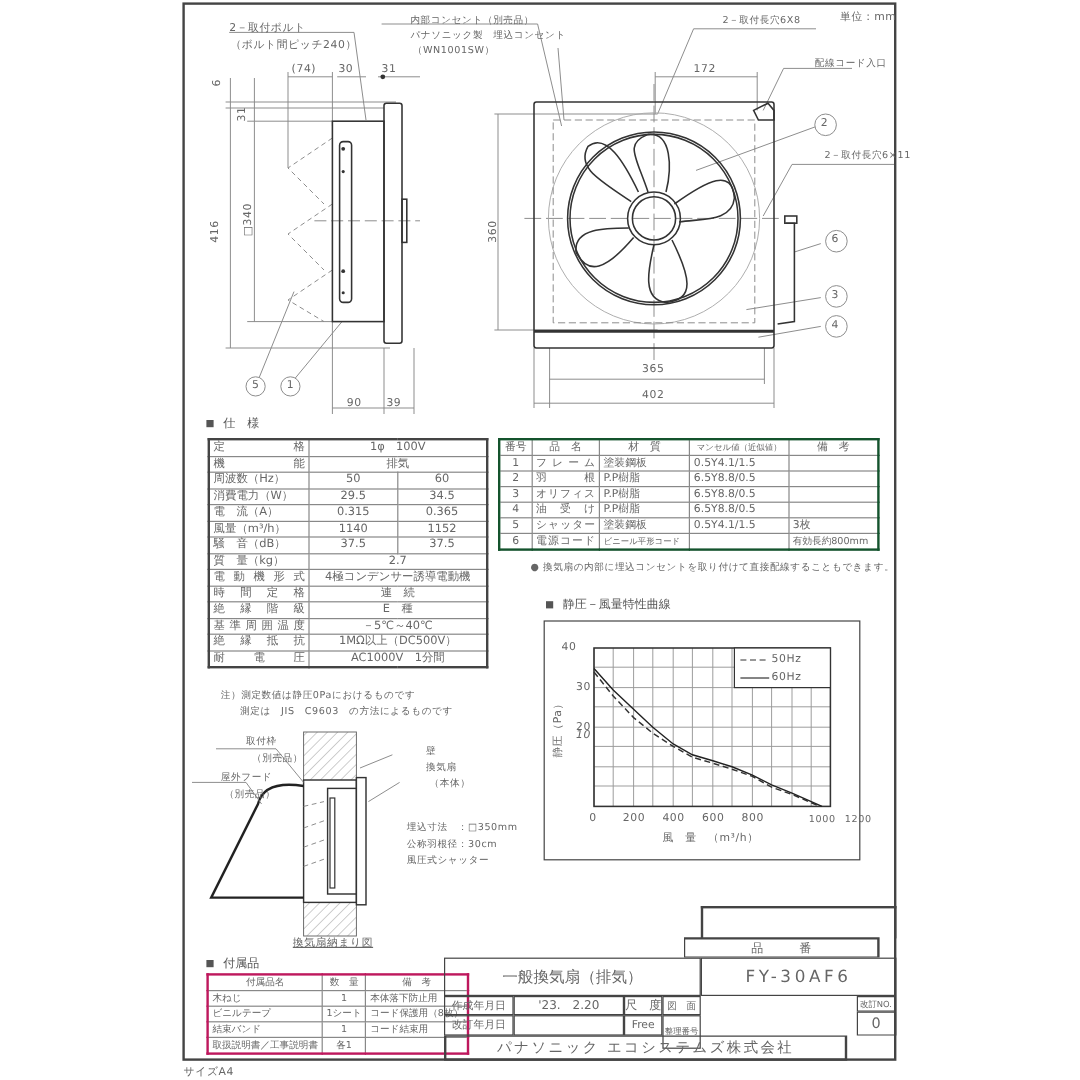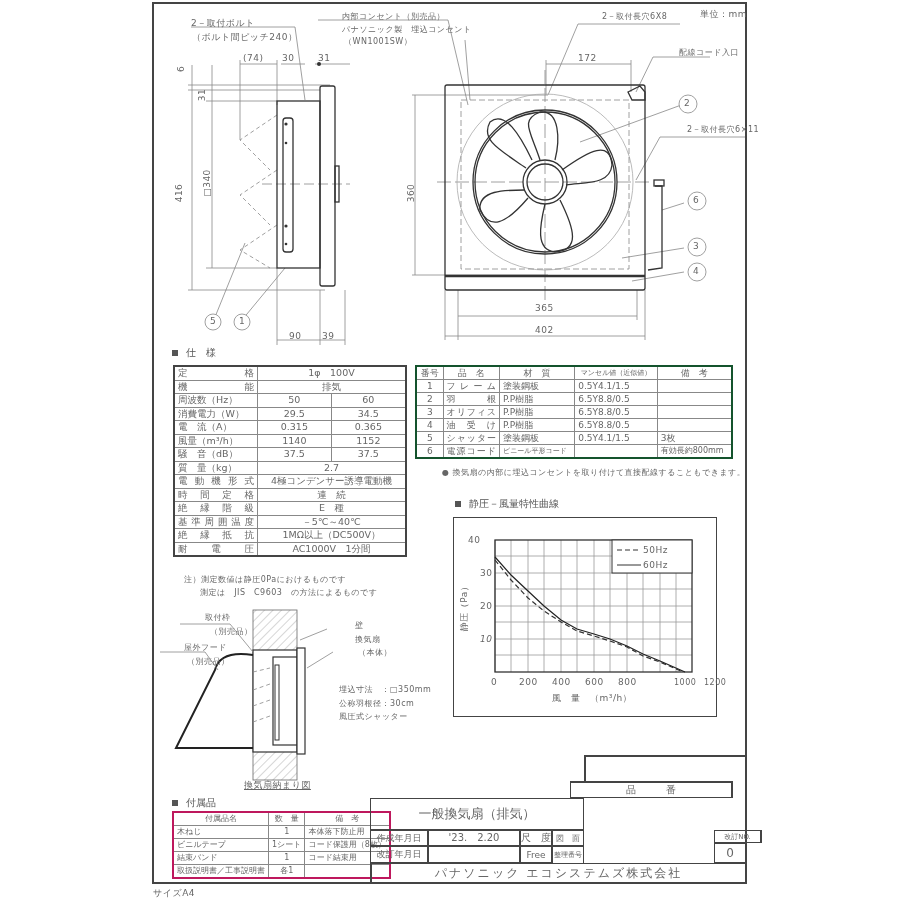--- a/index.html
+++ b/index.html
@@ -320,21 +320,21 @@
   <line x1="617" y1="550" x2="641" y2="550" stroke="#333" stroke-dasharray="5,3"></line>
   <line x1="617" y1="565" x2="641" y2="565" stroke="#333"></line>
   <polyline fill="none" stroke="#333" stroke-width="1.2" stroke-dasharray="5,3" points="495,560 511,580 528,598 544,611 561,622 577,631 594,636 610,641 627,647 643,656 660,662 683,672"></polyline>
   <polyline fill="none" stroke="#222" stroke-width="1.2" points="495,557 511,575 528,591 544,606 561,620 577,629 594,634 610,639 627,646 643,654 660,661 685,672"></polyline>
 </svg>
 <div class="t" style="left:643px;top:545px;">50Hz</div>
 <div class="t" style="left:643px;top:560px;">60Hz</div>
 <div class="t" style="left:468px;top:535px;">40</div>
 <div class="t" style="left:480px;top:568px;">30</div>
 <div class="t" style="left:480px;top:601px;">20</div>
-<div class="t" style="left:480px;top:634px;font-style:italic;">10</div>
+<div class="t" style="left:480px;top:608px;font-style:italic;">10</div>
 <div class="t" style="left:491px;top:677px;">0</div>
 <div class="t" style="left:519px;top:677px;">200</div>
 <div class="t" style="left:552px;top:677px;">400</div>
 <div class="t" style="left:585px;top:677px;">600</div>
 <div class="t" style="left:618px;top:677px;">800</div>
 <div class="t sm" style="left:650px;top:678px;">1000</div>
 <div class="t sm" style="left:680px;top:678px;">1200</div>
 <div class="t" style="left:552px;top:692px;">風　量　（m³/h）</div>
 <div class="t" style="left:440px;top:600px;transform:rotate(-90deg);">静圧（Pa）</div>
 
@@ -401,24 +401,25 @@
         <td></td>
       </tr>
 </tbody>
   </table>
 <div class="t" style="left:153px;top:887px;">サイズA4</div>
 
 <div class="tb" style="left:584px;top:755px;width:163px;height:27px;border-width:2px 2px 0 2px;"></div>
 <div class="title-block">
   <div class="tb" style="left:200px;top:0;width:163px;height:17px;border-width:2px 2px 1px 1px;">品　　　番</div>
   <div class="tb" style="left:0;top:17px;width:214px;height:32px;font-size:13px;">一般換気扇（排気）</div>
+  <div class="tb" style="left:214px;top:17px;width:163px;height:32px;font-size:14px;letter-spacing:3px;">FY-30AF6</div>
   <div class="tb" style="left:0;top:49px;width:58px;height:16px;font-size:9px;">作成年月日</div>
   <div class="tb" style="left:58px;top:49px;width:92px;height:16px;font-size:10px;">'23.　2.20</div>
   <div class="tb" style="left:150px;top:49px;width:32px;height:16px;font-size:10px;">尺　度</div>
   <div class="tb" style="left:182px;top:49px;width:32px;height:16px;font-size:8px;">図　面</div>
   <div class="tb" style="left:0;top:65px;width:58px;height:17px;font-size:9px;">改訂年月日</div>
   <div class="tb" style="left:58px;top:65px;width:92px;height:17px;"></div>
   <div class="tb" style="left:150px;top:65px;width:32px;height:17px;font-size:9px;">Free</div>
-  <div class="tb" style="left:182px;top:65px;width:32px;height:18px;font-size:7px;">整理番号</div>
-  <div class="tb" style="left:344px;top:49px;width:48px;height:13px;font-size:7px;border-right-width:2px;">改訂NO.</div>
+  <div class="tb" style="left:182px;top:65px;width:32px;height:28px;font-size:7px;">整理番号</div>
+  <div class="tb" style="left:344px;top:49px;width:33px;height:13px;font-size:7px;border-right-width:2px;">改訂NO.</div>
   <div class="tb" style="left:344px;top:62px;width:33px;height:20px;font-size:12px;border-right-width:2px;">0</div>
-  <div class="tb" style="left:0;top:82px;width:377px;height:21px;font-size:12px;letter-spacing:2px;border-width:1px 2px 2px 2px;">パナソニック エコシステムズ株式会社</div>
+  <div class="tb" style="left:0;top:82px;width:336px;height:21px;font-size:12px;letter-spacing:2px;border-width:1px 2px 2px 2px;">パナソニック エコシステムズ株式会社</div>
 </div>
 
 </body></html>

